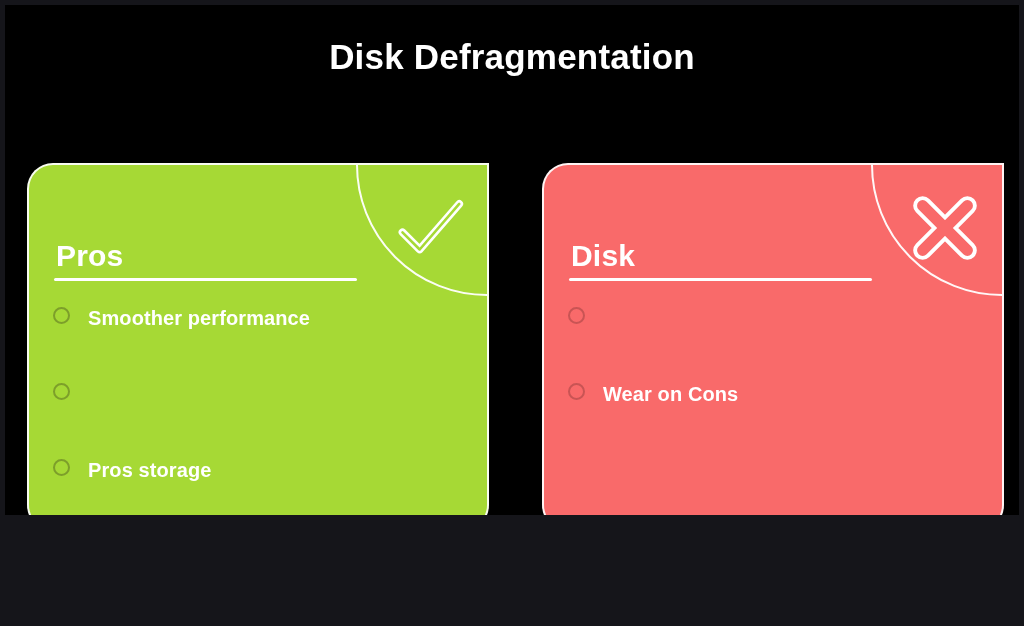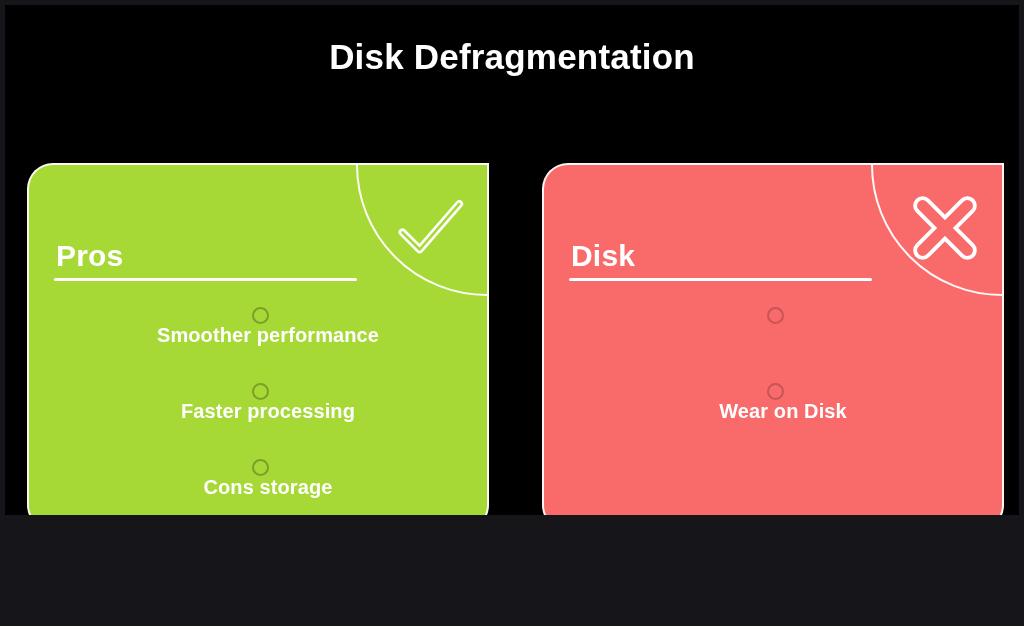--- a/index.html
+++ b/index.html
@@ -105,23 +105,22 @@
     left: 22px;
     top: 142px;
     right: 20px;
     margin: 0;
     padding: 0;
     list-style: none;
   }
 
   .bullet-item {
     display: flex;
-    align-items: center;
+    align-items: flex-start;
     height: 76px;
-    flex-direction: column;
   }
 
   .bullet-marker {
     width: 17px;
     height: 17px;
     border-radius: 50%;
     box-sizing: border-box;
     flex: 0 0 auto;
     margin-left: 2px;
   }
@@ -160,25 +159,24 @@
 
     <div class="divider"></div>
 
     <ul class="bullet-list">
       <li class="bullet-item">
         <span class="bullet-marker"></span>
         <span class="bullet-text">Smoother performance</span>
       </li>
       <li class="bullet-item">
         <span class="bullet-marker"></span>
-        <span class="bullet-text">Faster processing</span>
-      </li>
-      <li class="bullet-item">
-        <span class="bullet-marker"></span>
-        <span class="bullet-text">Cons storage</span>
+      </li>
+      <li class="bullet-item">
+        <span class="bullet-marker"></span>
+        <span class="bullet-text">Pros storage</span>
       </li>
     </ul>
   </div>
 
   <div class="card card-cons">
 
     <div class="corner-arc"></div>
 
     <span class="corner-icon">
       <svg viewBox="0 0 100 100" width="86" height="86" aria-hidden="true">
@@ -190,18 +188,18 @@
     <div class="card-heading">Disk</div>
 
     <div class="divider"></div>
 
     <ul class="bullet-list">
       <li class="bullet-item">
         <span class="bullet-marker"></span>
       </li>
       <li class="bullet-item">
         <span class="bullet-marker"></span>
-        <span class="bullet-text">Wear on Disk</span>
+        <span class="bullet-text">Wear on Cons</span>
       </li>
     </ul>
   </div>
 
 </div>
 
 </body></html>

